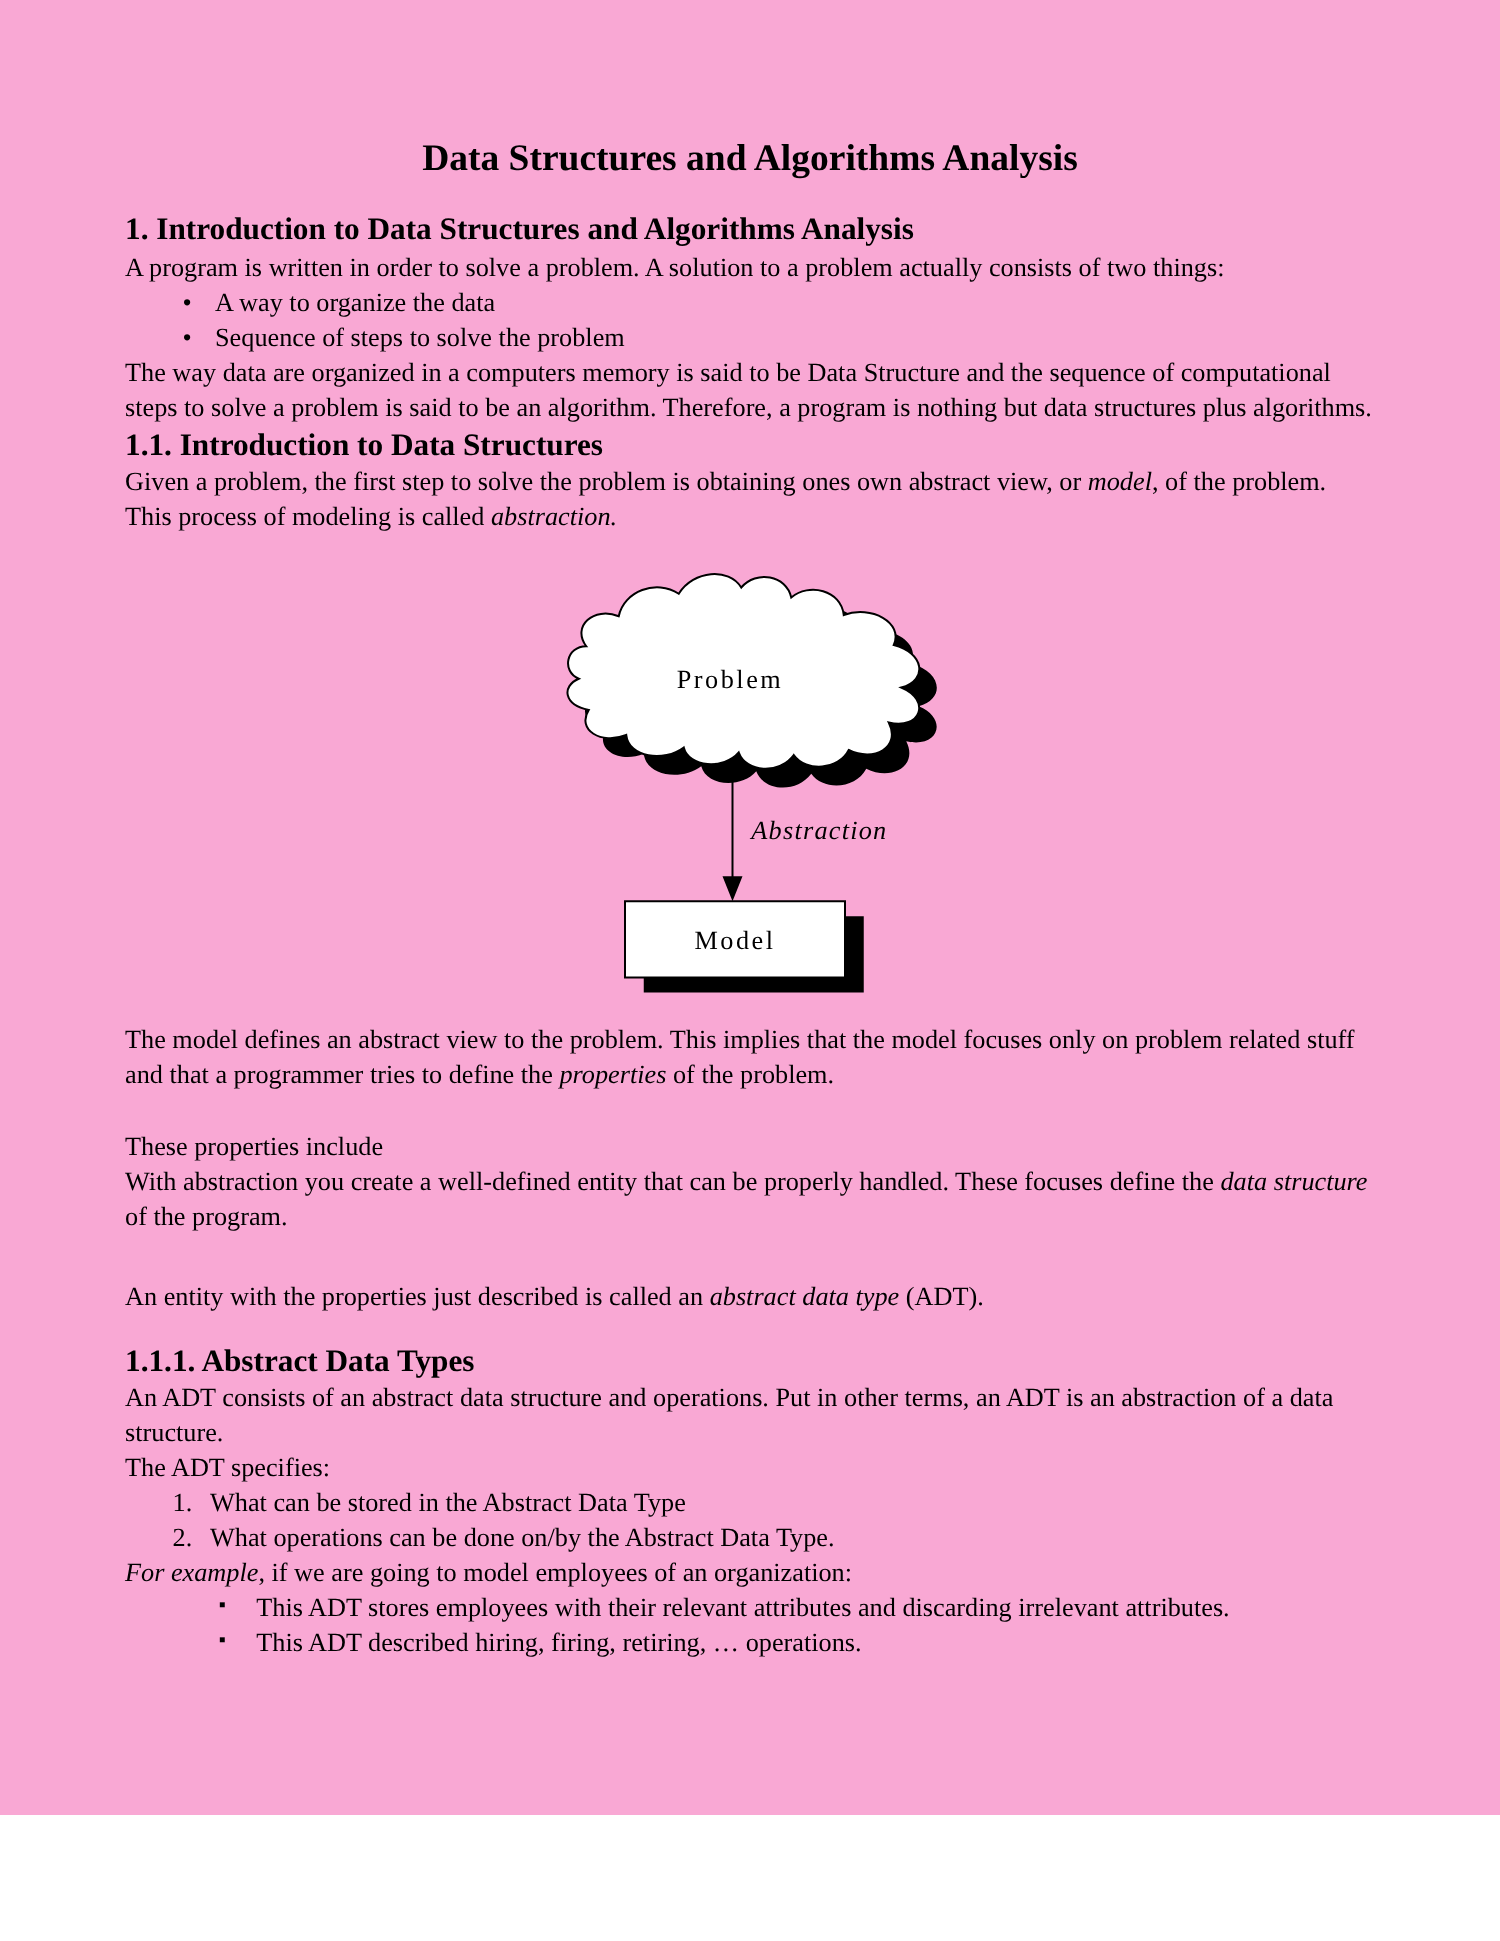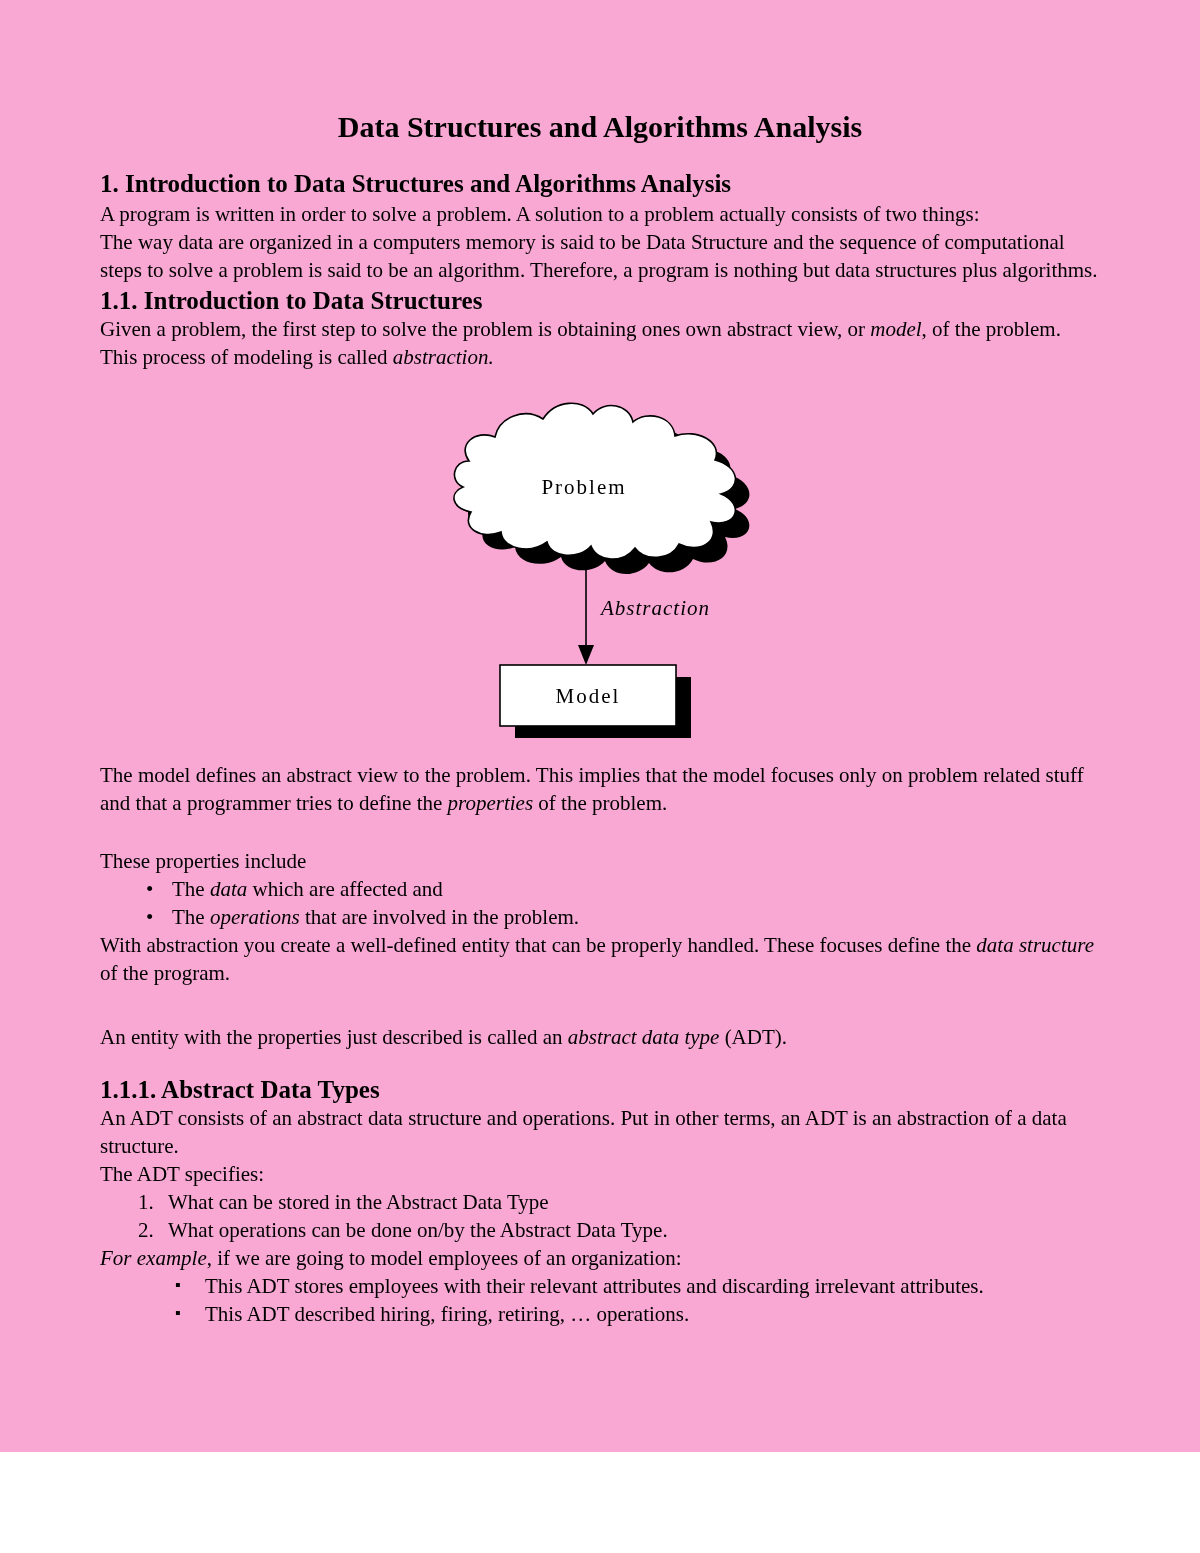--- a/index.html
+++ b/index.html
@@ -98,20 +98,24 @@
 <body>
 
 <div class="page">
   <div class="content">
 
     <h1 class="title">Data Structures and Algorithms Analysis</h1>
 
     <h2 class="h-s1">1. Introduction to Data Structures and Algorithms Analysis</h2>
     <p class="mt-sm">A program is written in order to solve a problem. A solution to a problem actually consists of two things:</p>
 
+    <ul class="round">
+      <li>A way to organize the data</li>
+      <li>Sequence of steps to solve the problem</li>
+    </ul>
 
     <p>The way data are organized in a computers memory is said to be Data Structure and the sequence of computational steps to solve a problem is said to be an algorithm. Therefore, a program is nothing but data structures plus algorithms.</p>
 
     <h2 class="h-s2">1.1. Introduction to Data Structures</h2>
     <p><span>Given a problem, the first step to solve the problem is obtaining ones own abstract view, or </span><i class="run">model</i><span>, of the problem. This process of modeling is called </span><i class="run">abstraction.</i></p>
 
     <div class="figure">
       <svg width="340" height="348" viewBox="0 0 340 348" xmlns="http://www.w3.org/2000/svg">
 
         <g>
@@ -134,24 +138,20 @@
           <rect x="55" y="270" width="176" height="61" fill="#ffffff" stroke="#000000" stroke-width="1.6"></rect>
           <text class="fig-label" x="143" y="308" text-anchor="middle">Model</text>
         </g>
       </svg>
     </div>
 
     <p class="mt-md"><span>The model defines an abstract view to the problem. This implies that the model focuses only on problem related stuff and that a programmer tries to define the </span><i class="run">properties</i><span> of the problem.</span></p>
 
     <p class="mt-lg">These properties include</p>
 
-    <ul class="round">
-      <li><span>The </span><i class="run">data</i><span> which are affected and</span></li>
-      <li><span>The </span><i class="run">operations</i><span> that are involved in the problem.</span></li>
-    </ul>
 
     <p><span>With abstraction you create a well-defined entity that can be properly handled. These focuses define the </span><i class="run">data structure</i><span> of the program.</span></p>
 
     <p class="mt-xl"><span>An entity with the properties just described is called an </span><i class="run">abstract data type</i><span> (ADT).</span></p>
 
     <h2 class="h-s3">1.1.1. Abstract Data Types</h2>
     <p>An ADT consists of an abstract data structure and operations. Put in other terms, an ADT is an abstraction of a data structure.</p>
     <p>The ADT specifies:</p>
 
     <div class="numlist">

